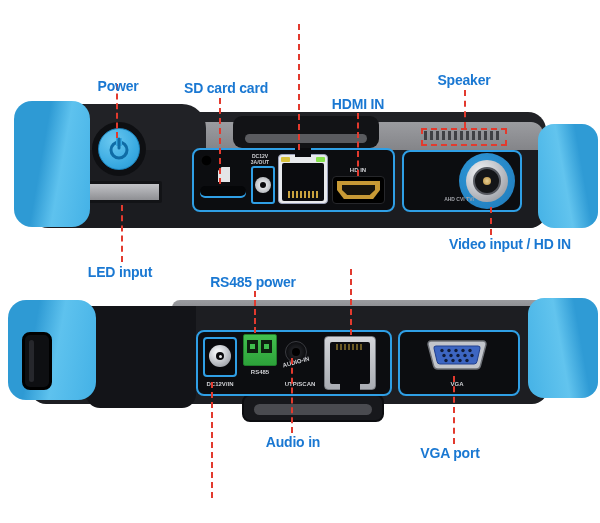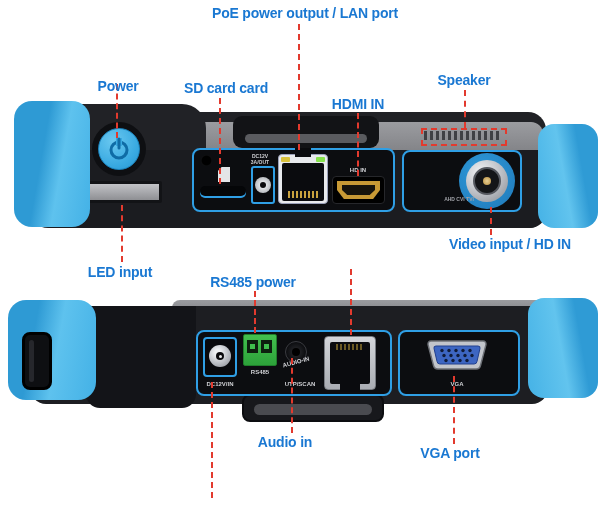--- a/index.html
+++ b/index.html
@@ -166,24 +166,23 @@
   <div class="leader" style="left:464px;top:90px;height:38px;"></div>
   <div class="dashbox" style="left:421px;top:128px;width:82px;height:14px;"></div>
   <div class="leader" style="left:121px;top:205px;height:57px;"></div>
   <div class="leader" style="left:490px;top:207px;height:28px;"></div>
   <div class="leader" style="left:254px;top:291px;height:42px;"></div>
   <div class="leader" style="left:350px;top:269px;height:66px;"></div>
   <div class="leader" style="left:291px;top:358px;height:75px;"></div>
   <div class="leader" style="left:453px;top:376px;height:68px;"></div>
   <div class="leader" style="left:211px;top:382px;height:116px;"></div>
 
-  <div class="lbl" style="left:305px;top:5px;">PoE power output / LAN port</div>
   <div class="lbl" style="left:118px;top:78px;">Power</div>
   <div class="lbl" style="left:226px;top:80px;">SD card card</div>
   <div class="lbl" style="left:358px;top:96px;">HDMI IN</div>
   <div class="lbl" style="left:464px;top:72px;">Speaker</div>
   <div class="lbl" style="left:120px;top:264px;">LED input</div>
   <div class="lbl" style="left:510px;top:236px;">Video input / HD IN</div>
   <div class="lbl" style="left:253px;top:274px;">RS485 power</div>
-  <div class="lbl" style="left:285px;top:434px;">Audio in</div>
+  <div class="lbl" style="left:293px;top:434px;">Audio in</div>
   <div class="lbl" style="left:450px;top:445px;">VGA port</div>
 
 </div>
 
 </body></html>

